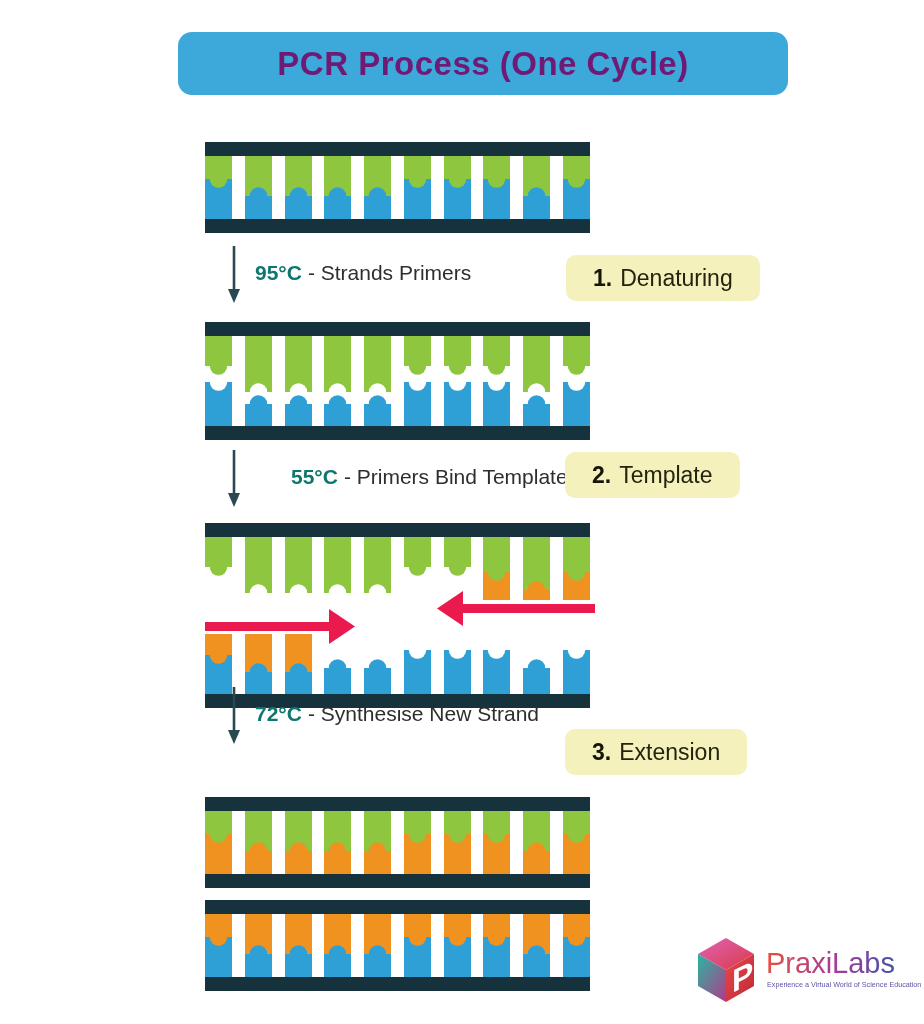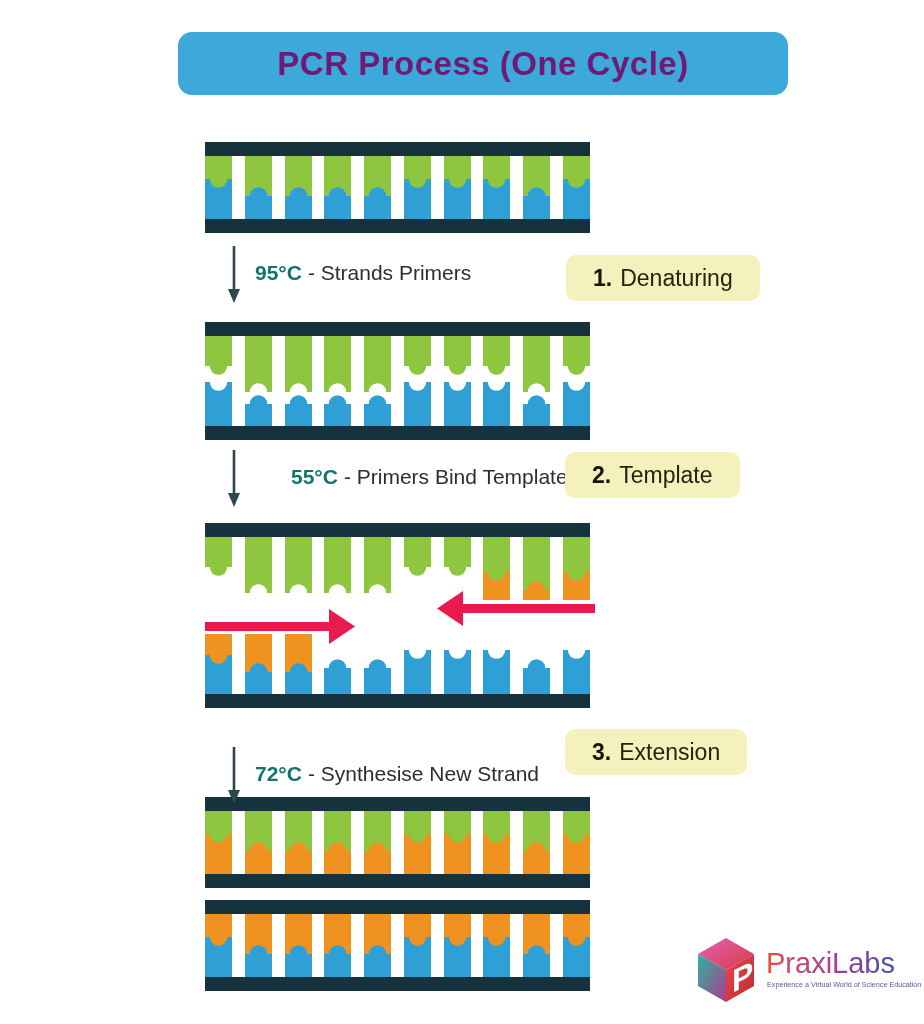--- a/index.html
+++ b/index.html
@@ -391,21 +391,21 @@
       <polygon points="3,44 15,44 9,58" fill="var(--arrow,#2A4850)"></polygon>
     </svg>
     <div class="step-text">
       <span class="temp">55°C</span><span>- Primers Bind Template</span>
     </div>
   </div>
   <div class="badge" style="left:565px;top:452px;">
     <b>2.</b><span>Template</span>
   </div>
 
-  <div class="step" style="left:225px;top:746px;">
+  <div class="step" style="left:225px;top:686px;">
     <svg width="18" height="58">
       <line x1="9" y1="1" x2="9" y2="45" stroke="var(--arrow,#2A4850)" stroke-width="2.6"></line>
       <polygon points="3,44 15,44 9,58" fill="var(--arrow,#2A4850)"></polygon>
     </svg>
     <div class="step-text">
       <span class="temp">72°C</span><span>- Synthesise New Strand</span>
     </div>
   </div>
   <div class="badge" style="left:565px;top:729px;">
     <b>3.</b><span>Extension</span>

